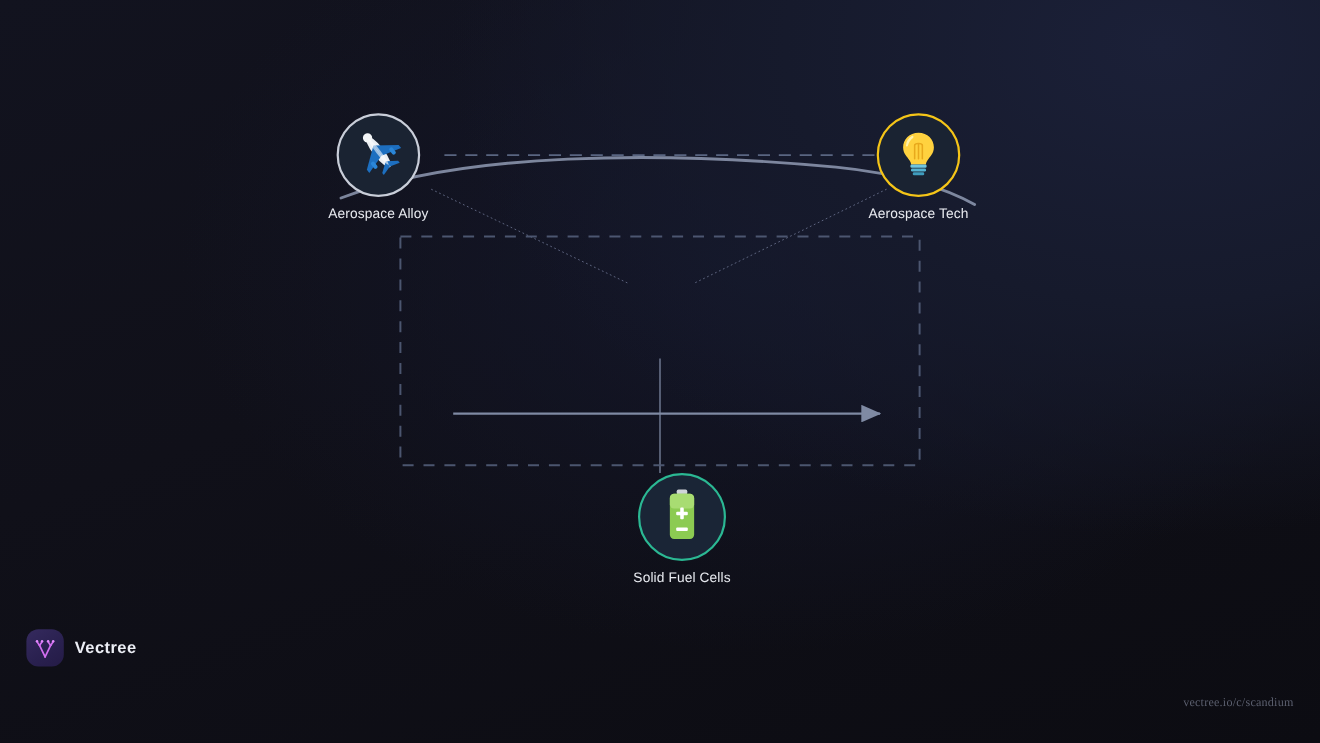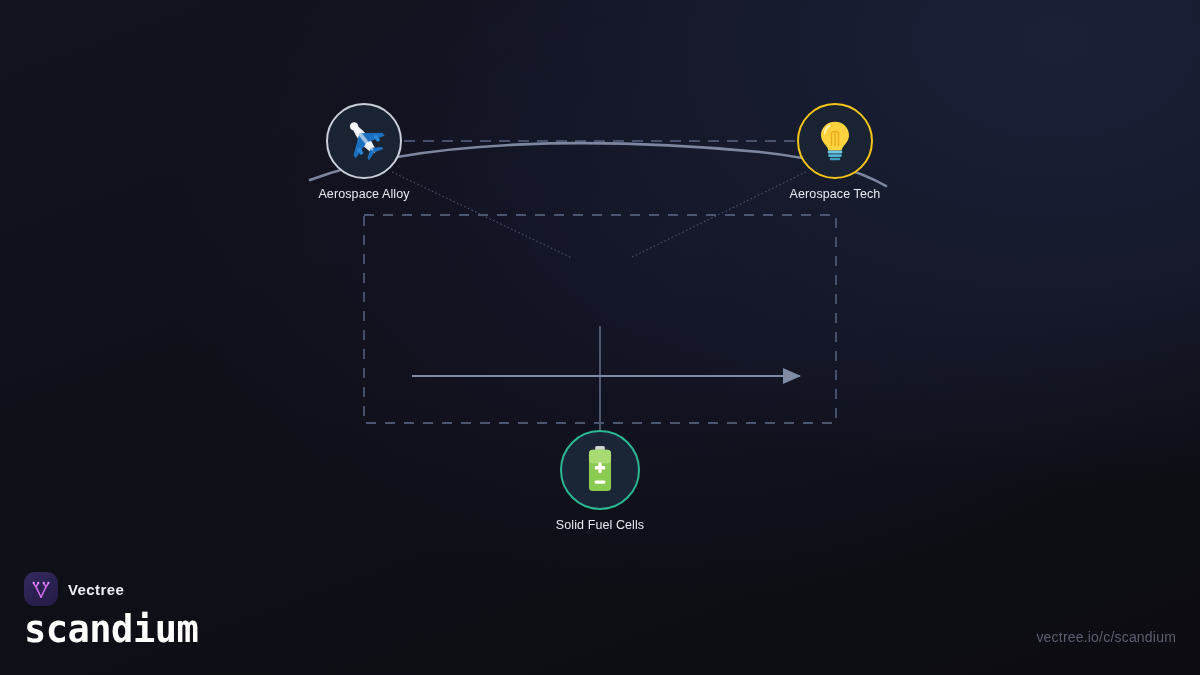--- a/index.html
+++ b/index.html
@@ -102,22 +102,22 @@
     font-size:15px; font-weight:700; color:#eceef5; letter-spacing:.4px;
   }
   #page-slug {
     position:absolute; left:24px; top:48px;
     font-family:"DejaVu Sans Mono","Liberation Mono",monospace;
     font-size:37px; font-weight:700; color:#ffffff;
     letter-spacing:-.5px;
   }
   #footer-url {
     position:absolute; right:24px; bottom:30px;
-    font-family:Liberation Sans, sans-serif;
-    font-size:14px; color:#5b5f6e; letter-spacing:.2px;
+    font-family:Liberation Serif, serif;
+    font-size:11px; color:#5b5f6e; letter-spacing:.2px;
   }
 </style>
 </head>
 <body>
 
 <div id="stage">
 
   <svg id="graph-layer" viewBox="0 0 1200 675" xmlns="http://www.w3.org/2000/svg">
     <defs>
       <marker id="arrowhead" markerWidth="9" markerHeight="8" refX="8.5" refY="4" orient="auto" markerUnits="strokeWidth">
@@ -132,21 +132,21 @@
 
     <path d="M 310,180 C 420,138 600,137 760,152 C 820,158 862,172 886,186" fill="none" stroke="#8f9ab3" stroke-width="2.6" opacity="0.85" stroke-linecap="round"></path>
 
     <line x1="600" y1="326" x2="600" y2="430" stroke="#6e7890" stroke-width="1.5" opacity="0.9"></line>
 
     <rect x="364" y="215" width="472" height="208" fill="none" stroke="#4f5a74" stroke-width="1.8" stroke-dasharray="10 9" opacity="0.95"></rect>
 
     <line x1="412" y1="376" x2="800" y2="376" stroke="#7f8aa3" stroke-width="2" marker-end="url(#arrowhead)"></line>
   </svg>
 
-  <div class="node" id="node-aerospace" style="left:364px; top:141px;">
+  <div class="node" id="node-aerospace" style="left:344px; top:141px;">
     <div class="node-circle">
       <span class="glyph" style="font-size:34px;">
         <svg width="44" height="44" viewBox="0 0 48 48" xmlns="http://www.w3.org/2000/svg">
           <g transform="rotate(-38 24 24)">
             <ellipse cx="24" cy="24" rx="5.2" ry="19" fill="#eceff3"></ellipse>
             <ellipse cx="24" cy="6.5" rx="4.6" ry="4.6" fill="#f4f6f8"></ellipse>
             <path d="M24 16 L4 31 L4 35 L24 29 Z" fill="#1d6fc0"></path>
             <path d="M24 16 L44 31 L44 35 L24 29 Z" fill="#1d6fc0"></path>
             <path d="M24 36 L14 43 L14 45.5 L24 42.5 Z" fill="#1d6fc0"></path>
             <path d="M24 36 L34 43 L34 45.5 L24 42.5 Z" fill="#1d6fc0"></path>
@@ -171,21 +171,21 @@
           <rect x="13.6" y="36" width="16.8" height="3.4" rx="1.3" fill="#6fc6e0"></rect>
           <rect x="14.2" y="40.2" width="15.6" height="3.2" rx="1.3" fill="#55b3d2"></rect>
           <rect x="16" y="44.2" width="12" height="3" rx="1.4" fill="#3f9cbd"></rect>
         </svg>
       </span>
     </div>
     <div class="node-label">Aerospace Tech</div>
   </div>
 
 
-  <div class="node" id="node-fuel" style="left:600px; top:470px;align-items:flex-end;">
+  <div class="node" id="node-fuel" style="left:620px; top:470px;align-items:flex-end;">
     <div class="node-circle">
       <span class="glyph">
         <svg width="32" height="48" viewBox="0 0 32 50" xmlns="http://www.w3.org/2000/svg">
           <rect x="11" y="1" width="10" height="5" rx="1.6" fill="#cfd4d8"></rect>
           <rect x="4.5" y="5" width="23" height="43" rx="4" fill="#8ccb52"></rect>
           <rect x="4.5" y="5" width="23" height="14" rx="4" fill="#a8dc72"></rect>
           <rect x="10.5" y="22" width="11" height="3.4" rx="1" fill="#ffffff"></rect>
           <rect x="14.3" y="18.2" width="3.4" height="11" rx="1" fill="#ffffff"></rect>
           <rect x="10.5" y="37" width="11" height="3.4" rx="1" fill="#ffffff"></rect>
         </svg>
@@ -211,18 +211,17 @@
             <circle cx="4" cy="5.4" r="1.25"></circle>
             <circle cx="9" cy="5.4" r="1.25"></circle>
             <circle cx="15" cy="5.4" r="1.25"></circle>
             <circle cx="20" cy="5.4" r="1.25"></circle>
           </g>
         </svg>
       </div>
       <div id="brand-name">Vectree</div>
     </div>
 
-    <div id="page-slug">scandium</div>
 
     <div id="footer-url">vectree.io/c/scandium</div>
   </div>
 
 </div>
 
 </body></html>

